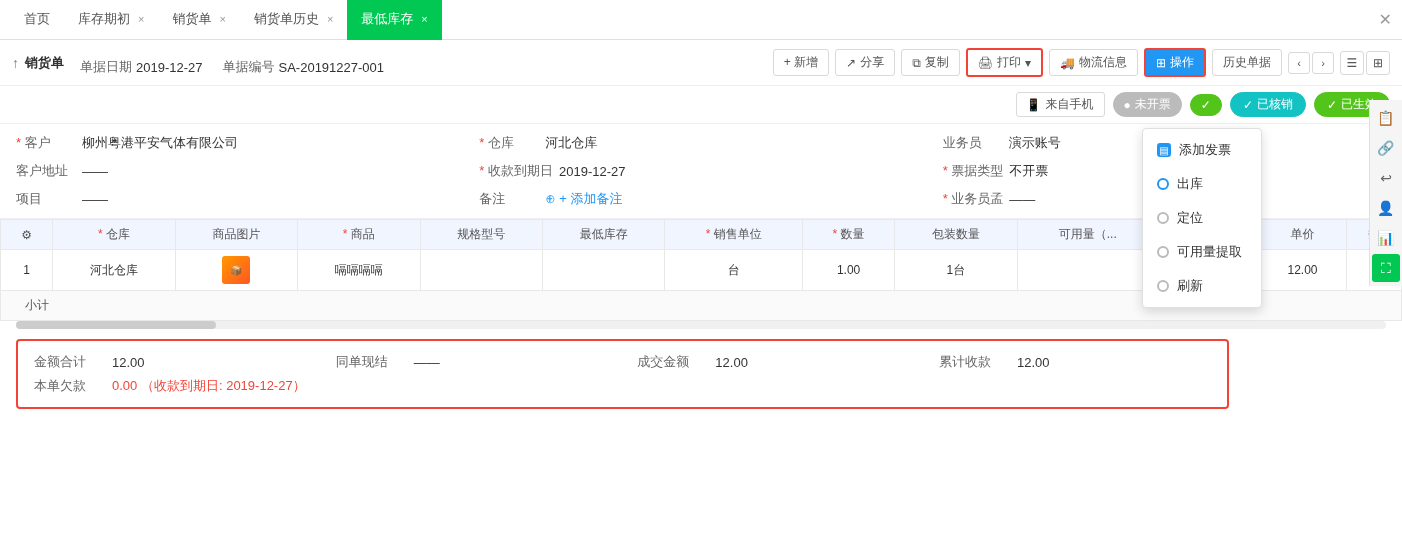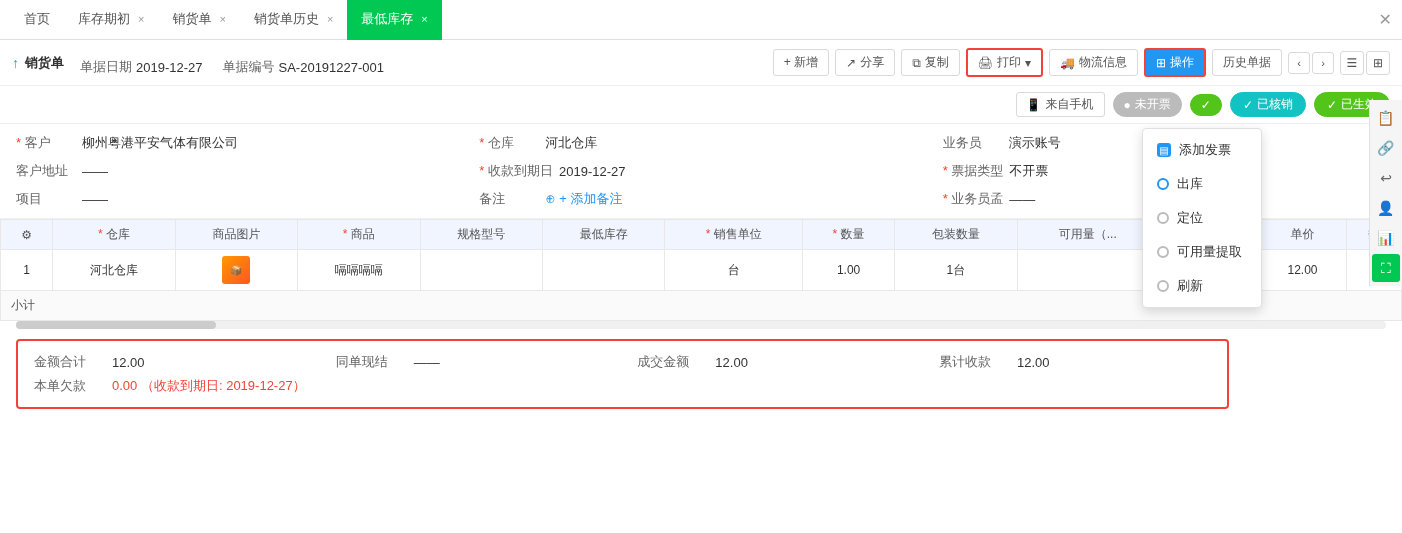--- a/index.html
+++ b/index.html
@@ -301,21 +301,21 @@
           <td></td>
           <td>台</td>
           <td>1.00</td>
           <td>1台</td>
           <td></td>
           <td>12.00</td>
           <td>12.00</td>
           <td>0.</td>
         </tr>
         <tr class="subtotal-row">
-          <td colspan="13" style="text-align: left; padding-left: 10px;">小计</td>
+          <td colspan="13" style="text-align: left; padding-left: 24px;">小计</td>
         </tr>
       </tbody>
     </table>
   </div>
 
   
   <div class="horizontal-scroll">
     <div class="scroll-thumb"></div>
   </div>
 

